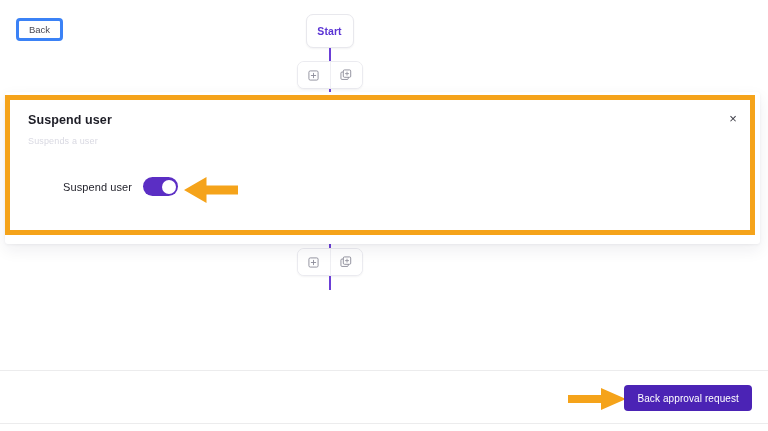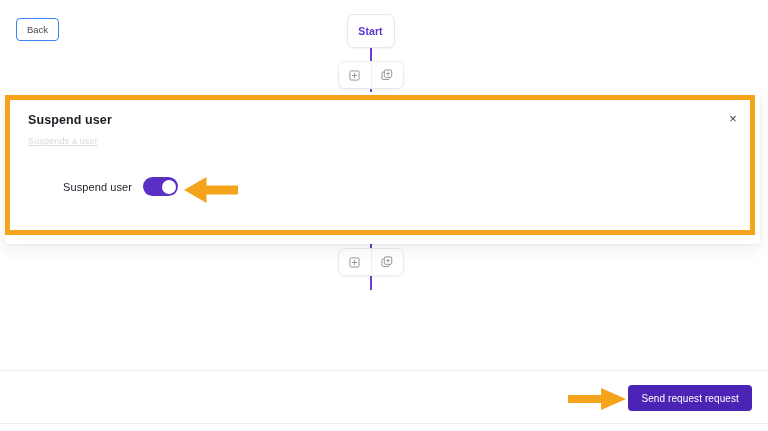--- a/index.html
+++ b/index.html
@@ -33,21 +33,20 @@
   }
 
   .flow-col {
     position: absolute;
     left: 0;
     top: 0;
     width: 659px;
     display: flex;
     flex-direction: column;
     align-items: center;
-    margin-left: 41px;
   }
 
   .node {
     width: 48px;
     height: 34px;
     background: #ffffff;
     border: 1px solid #e8e8ed;
     border-radius: 7px;
     box-shadow: 0 1px 2px rgba(16,16,40,.05);
     display: flex;
@@ -114,21 +113,20 @@
     font-weight: 700;
     color: #1d1d26;
     letter-spacing: .1px;
     margin: 0;
   }
   .panel-sub {
     font-size: 9px;
     color: #d9d9e2;
     margin: 9px 0 0 0;
     letter-spacing: .15px;
-    text-decoration: underline;
   }
   .panel-close {
     position: absolute;
     right: 19px;
     top: 18px;
     width: 16px;
     height: 16px;
     display: flex;
     align-items: center;
     justify-content: center;
@@ -221,21 +219,21 @@
     background: #ececed;
   }
   .btn-back {
     position: absolute;
     left: 16px;
     top: 18px;
     min-width: 40px;
     height: 23px;
     padding: 0 10px;
     background: #ffffff;
-    border: 1px solid #3b82f6;
+    border: 3px solid #3b82f6;
     border-radius: 4px;
     font-size: 9.5px;
     color: #4a4a55;
     font-family: "Liberation Sans", sans-serif;
     cursor: pointer;
     display: flex;
     align-items: center;
     justify-content: center;
   }
   .btn-send {
@@ -337,16 +335,16 @@
 
   <button class="btn-back">
     <span>Back</span>
   </button>
 
   <svg class="arrow" style="left:568px; top:386px;" width="60" height="26" viewBox="0 0 60 26">
     <path d="M0 9h33V2l25 11-25 11v-7H0z" fill="#f5a31a"></path>
   </svg>
 
   <button class="btn-send">
-    <span>Send request request</span>
+    <span>Back approval request</span>
   </button>
 
 </div>
 
 </body></html>

